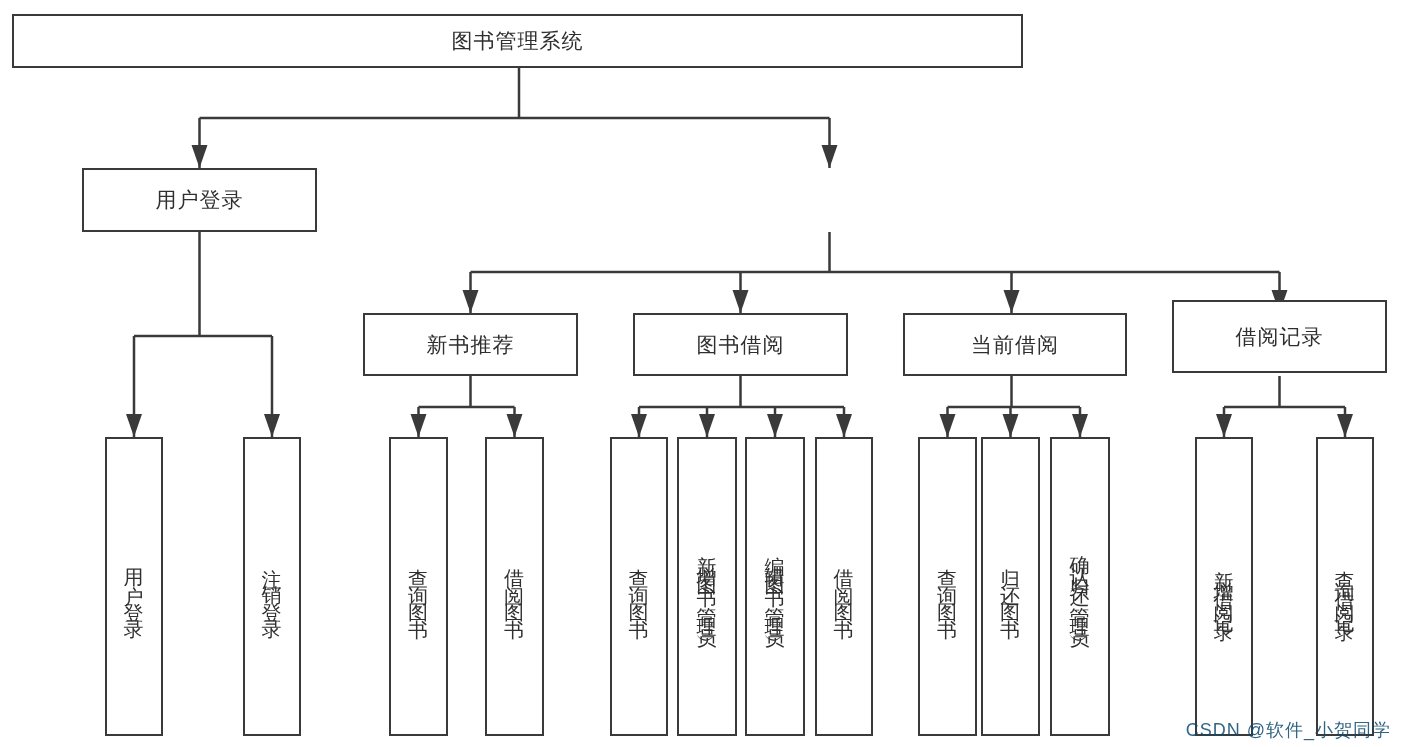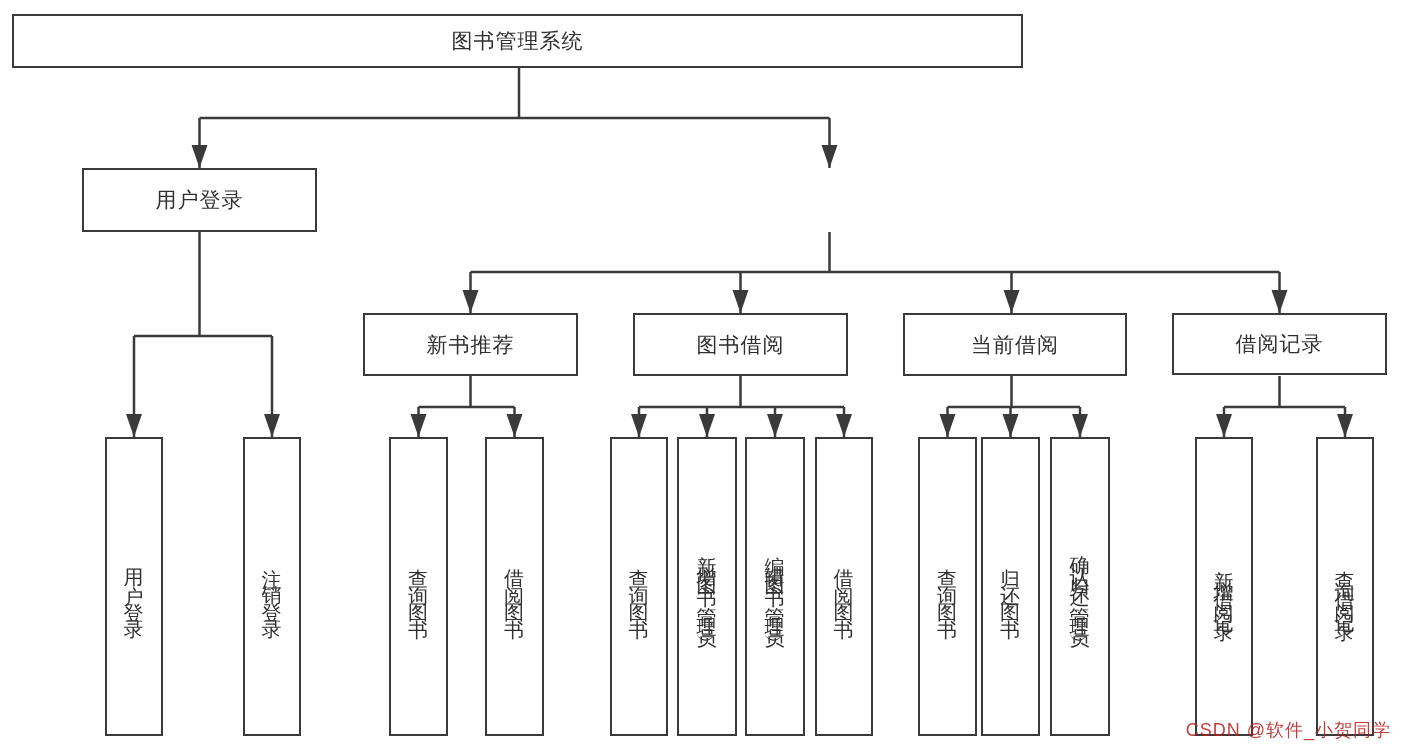--- a/index.html
+++ b/index.html
@@ -33,21 +33,21 @@
     text-orientation:mixed;
     font-size:20px;
     line-height:1;
     letter-spacing:0.52em;
   }
   .watermark{
     position:absolute;
     right:14px;
     bottom:5px;
     font-size:18px;
-    color:#b91c1c;
+    color:#0c4a6e;
     opacity:0.85;
     letter-spacing:1px;
     white-space:nowrap;
   }
 </style>
 </head>
 <body>
 
 <div class="canvas">
 
@@ -101,21 +101,21 @@
 
   <div class="box hbox" style="left:633px;top:313px;width:215px;height:63px">
     <span>图书借阅</span>
   </div>
   <div class="box hbox" style="left:363px;top:313px;width:215px;height:63px">
     <span>新书推荐</span>
   </div>
   <div class="box hbox" style="left:903px;top:313px;width:224px;height:63px">
     <span>当前借阅</span>
   </div>
-  <div class="box hbox" style="left:1172px;top:313px;width:215px;height:62px">
+  <div class="box hbox" style="left:1172px;top:300px;width:215px;height:73px">
     <span>借阅记录</span>
   </div>
 
   <div class="box vbox" style="left:105px;width:58px">
     <span class="vtext" style="letter-spacing: 0.85em;">用户登录</span>
   </div>
   <div class="box vbox" style="left:243px;width:58px">
     <span class="vtext" style="letter-spacing: 0.85em;">注销登录</span>
   </div>
 

